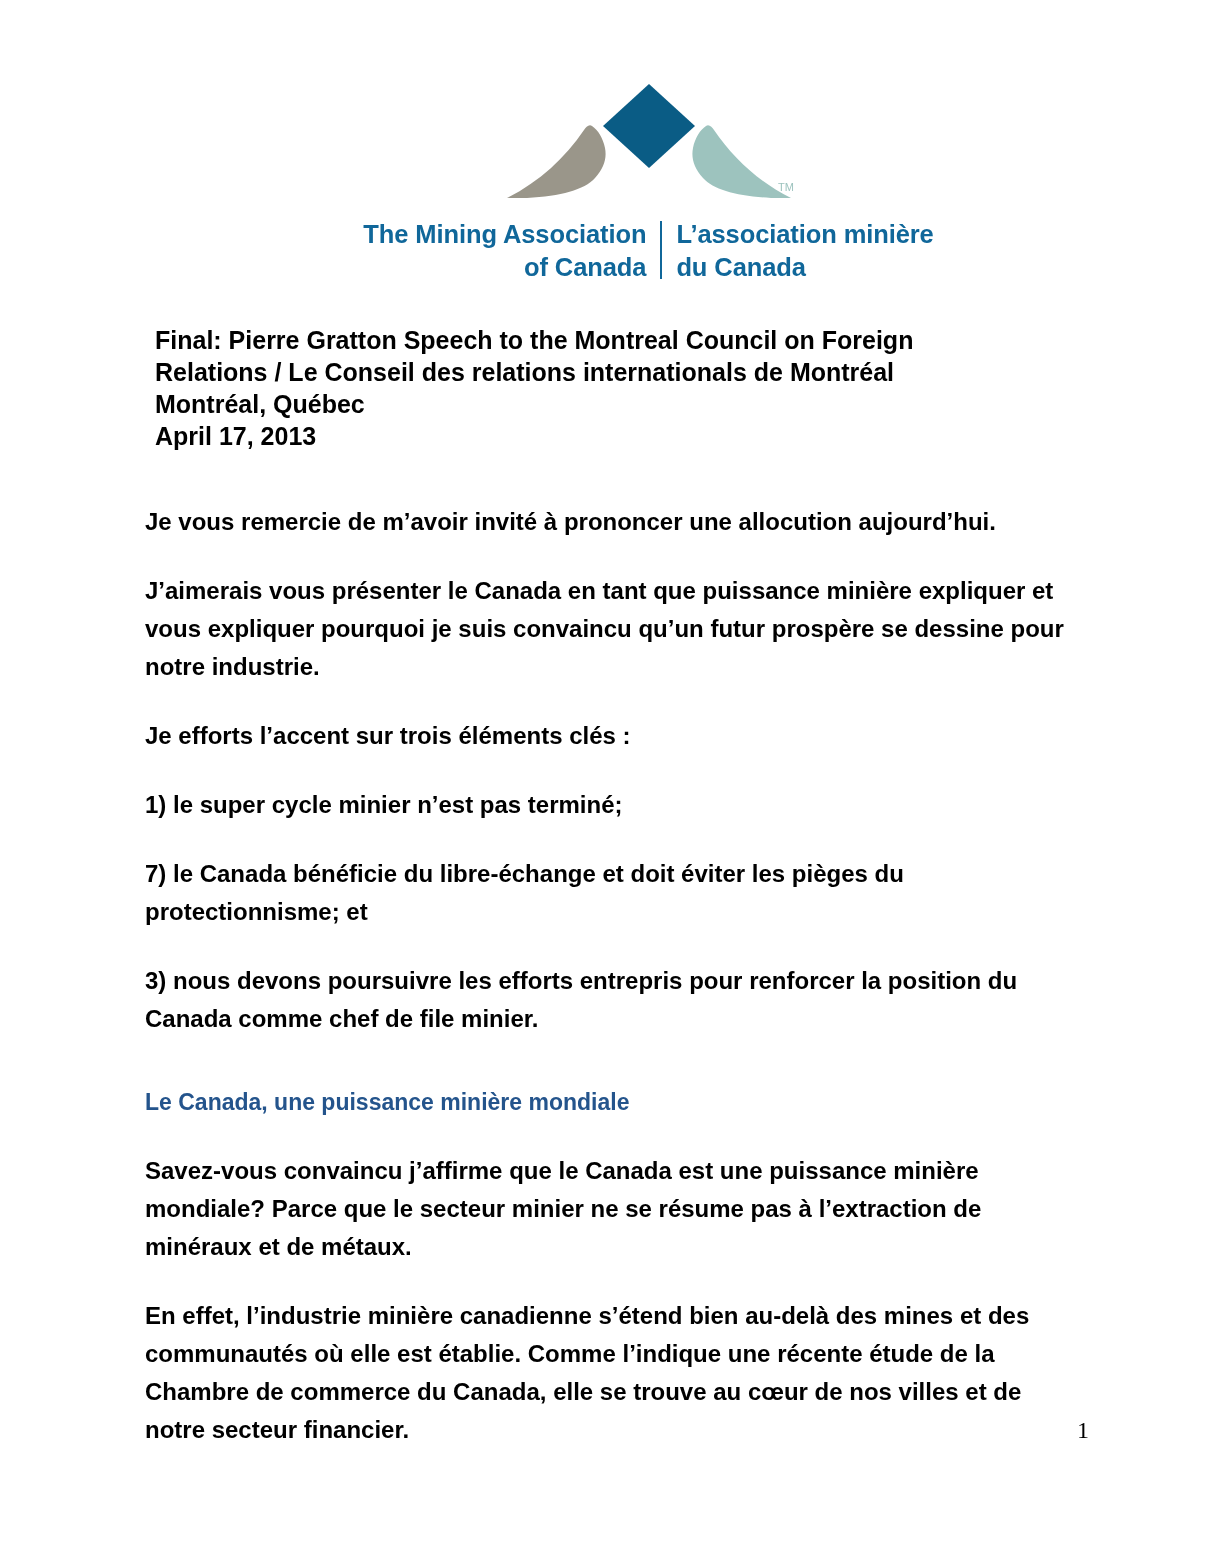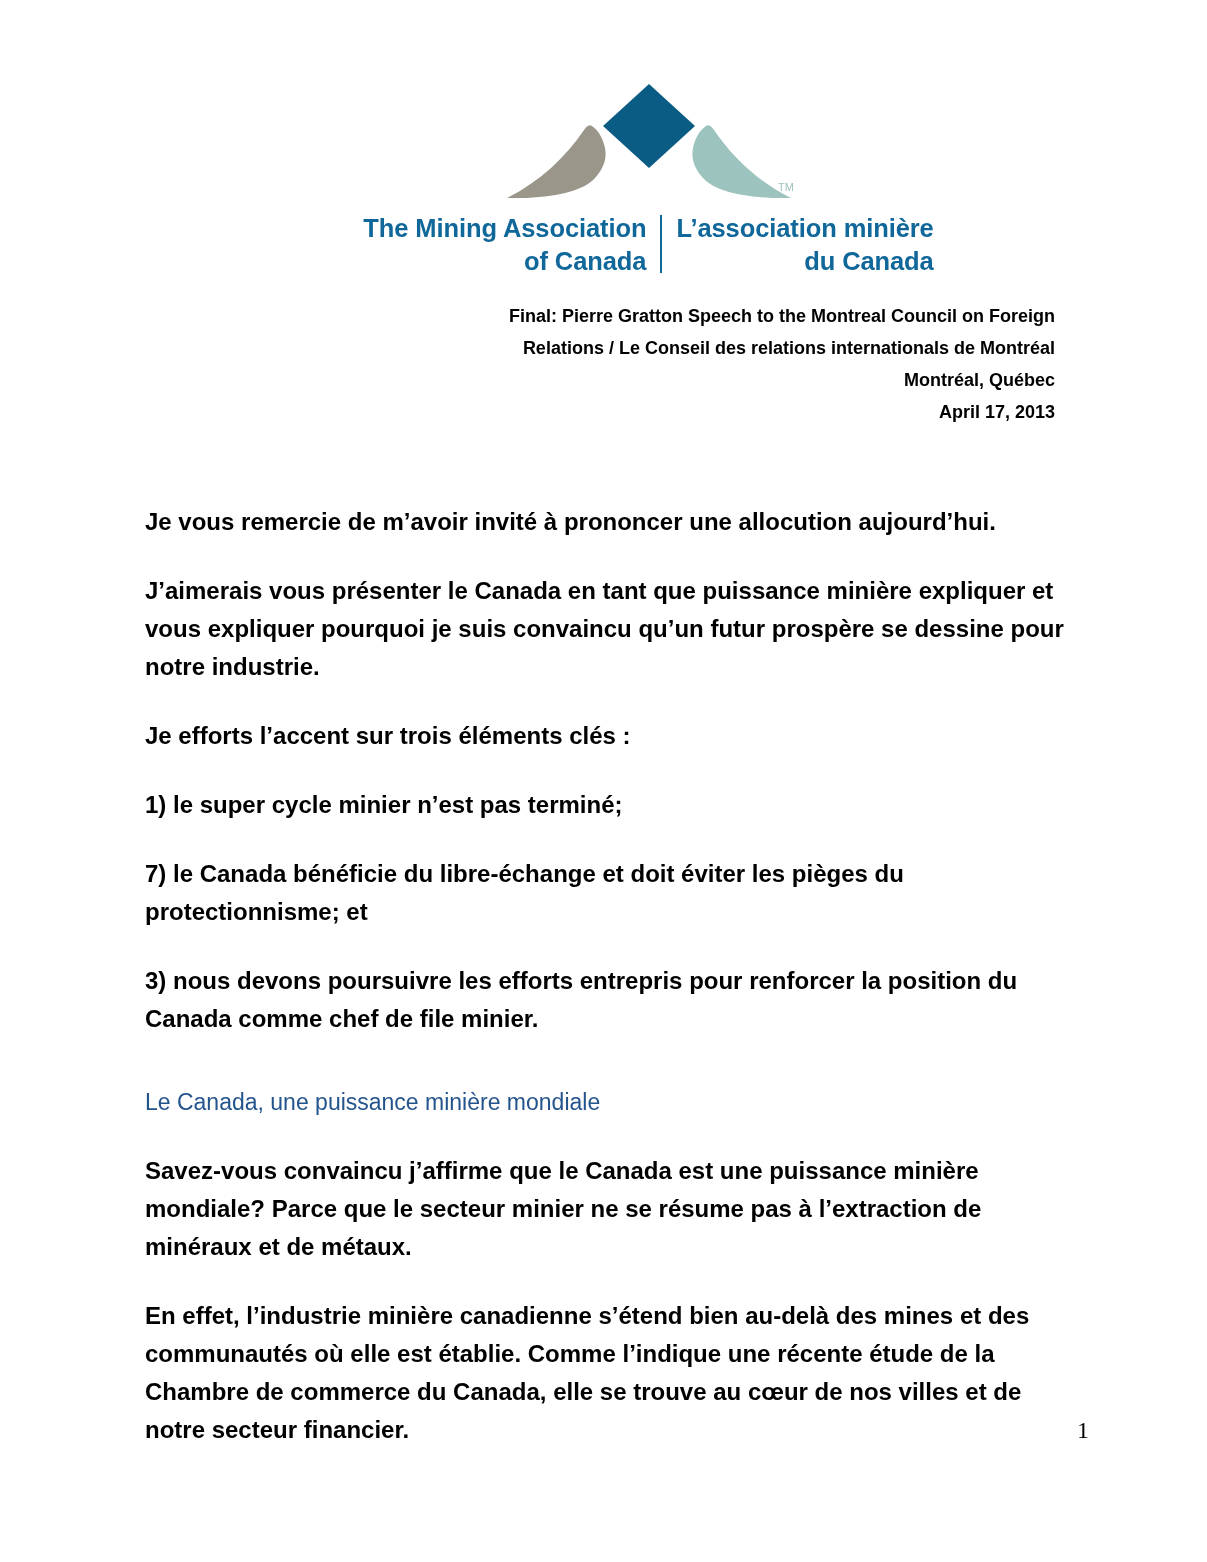--- a/index.html
+++ b/index.html
@@ -29,53 +29,53 @@
     flex-direction: column;
     align-items: center;
     padding-left: 45px;
   }
   .logo-mark {
     width: 300px;
     height: 128px;
     display: block;
   }
   .logo-wordmark {
-    margin-top: 6px;
+    margin-top: 12px;
     display: flex;
     align-items: flex-start;
     color: #10679A;
     font-weight: bold;
     font-size: 25.5px;
     line-height: 1.28;
     letter-spacing: -0.1px;
   }
   .logo-wm-left {
     text-align: right;
     white-space: pre-line;
   }
   .logo-wm-rule {
     width: 2px;
     background: #10679A;
     align-self: stretch;
     margin: 3px 14px 4px 14px;
   }
   .logo-wm-right {
-    text-align: right;
+    text-align: left;
     white-space: pre-line;
   }
 
   
   .doc-title {
     position: absolute;
     left: 155px;
-    top: 300px;
+    top: 324px;
     width: 900px;
-    text-align: right;
+    text-align: left;
     font-weight: bold;
-    font-size: 18px;
+    font-size: 25px;
     line-height: 32px;
     color: #000000;
   }
   .doc-title div {
     white-space: nowrap;
   }
 
   
   .body-col {
     position: absolute;
@@ -87,21 +87,21 @@
     font-size: 24px;
     line-height: 38px;
     color: #000000;
     margin: 0 0 31px 0;
     text-align: left;
     font-weight: bold;
   }
   .section-head {
     font-size: 23px;
     line-height: 34px;
-    font-weight: normal;
+    font-weight: bold;
     color: #24548C;
     margin: 47px 0 33px 0;
   }
 
   
   .page-number {
     position: absolute;
     right: 118px;
     top: 1417px;
     font-family: "Liberation Serif", serif;

